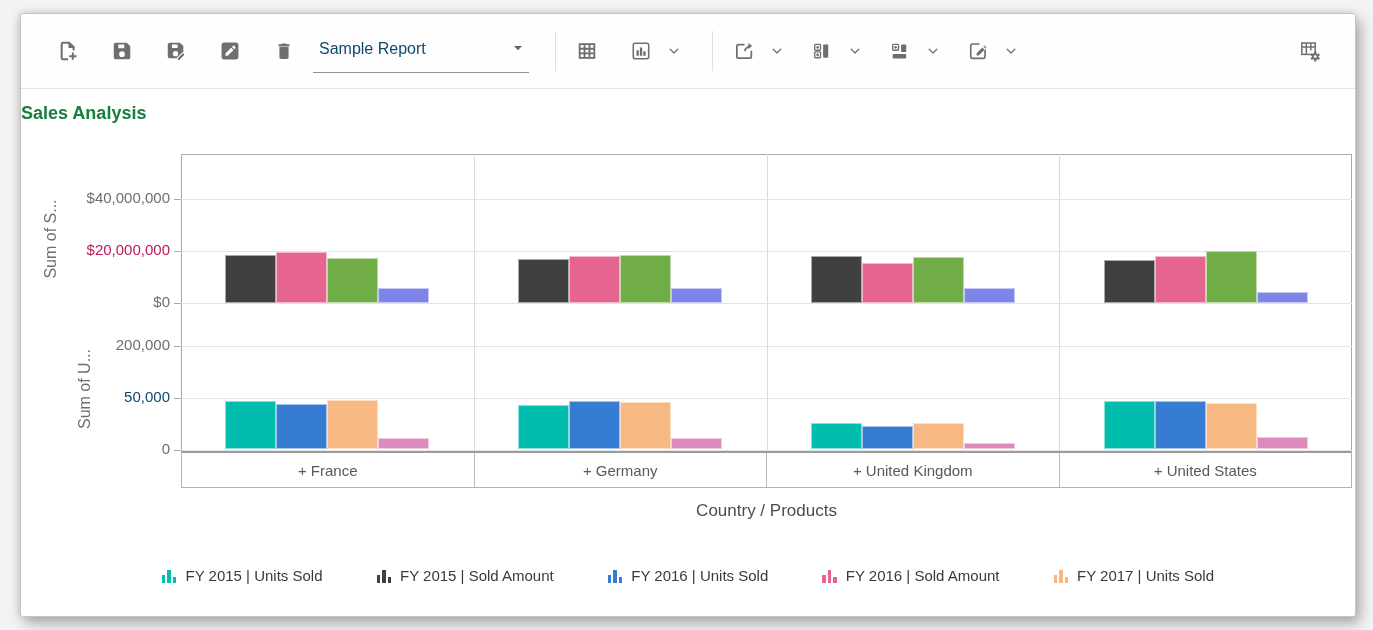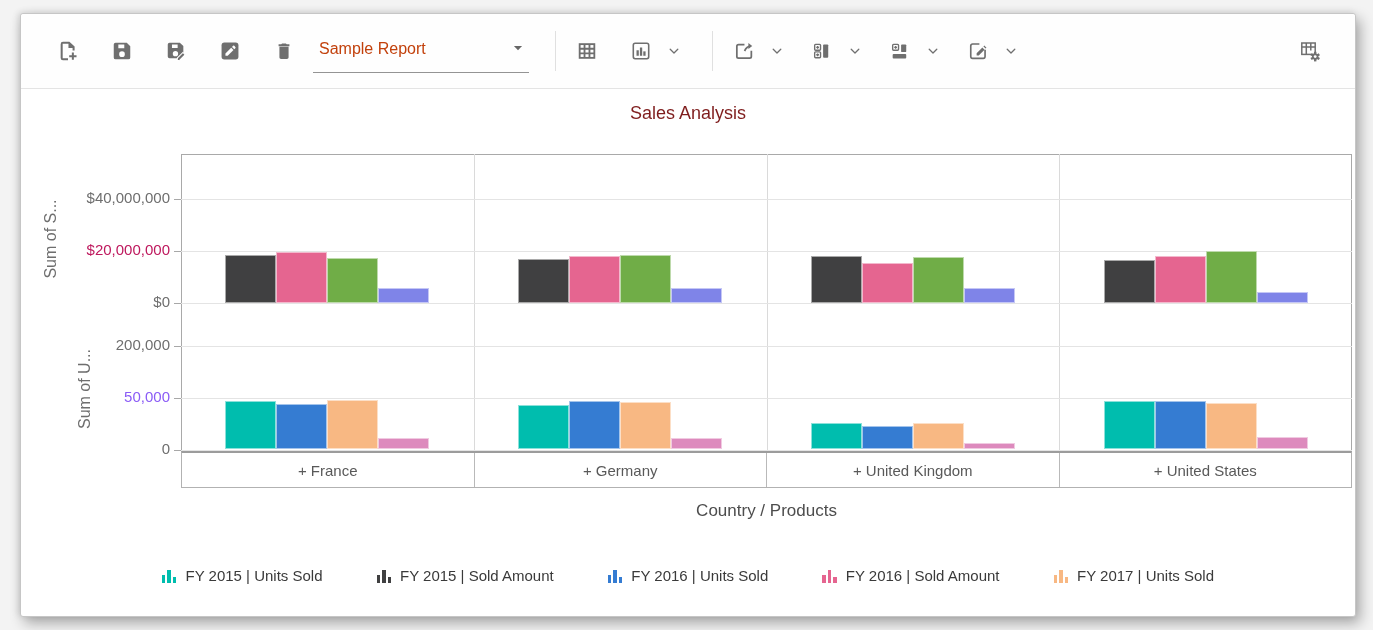--- a/index.html
+++ b/index.html
@@ -11,30 +11,30 @@
 
   
   .toolbar { height:75px; display:flex; align-items:center; padding:0 26px 0 28px;
              border-bottom:1px solid #e4e4e4; background:#fefefe; border-radius:3px 3px 0 0; }
   .tbtn { width:38px; height:38px; display:flex; align-items:center; justify-content:center;
           border-radius:3px; cursor:pointer; flex:none; }
   .gap16 { margin-right:16px; }
   .combo { width:216px; height:36px; margin:8px 14px 0 10px; display:flex; align-items:flex-start;
            justify-content:space-between; border-bottom:1px solid #949494; padding:3px 4px 0 6px;
            cursor:pointer; flex:none; }
-  .combo-text { font-size:16px; color:#c2410c; }
+  .combo-text { font-size:16px; color:#0c4a6e; }
   .sep { width:1px; height:40px; background:#e0e0e0; margin:0 12px; flex:none; }
   .chev { width:24px; height:30px; display:flex; align-items:center; justify-content:center;
           cursor:pointer; flex:none; margin:0 14px 0 2px; }
   .push-right { margin-left:auto; }
 
   
   .chart { position:relative; height:528px; }
-  #chart-title { position:absolute; left:0; right:0; top:14px; height:26px; text-align:center;
-                 font-size:18px; font-weight:400; color:#7f1d1d; }
+  #chart-title { position:absolute; left:0; right:0; top:14px; height:26px; 
+                 font-size:18px; font-weight:700; color:#15803d; }
   #plot { position:absolute; left:160px; top:65px; width:1171px; height:297px;
           border:1px solid #a9a9a9; border-bottom:none; }
   #band { position:absolute; left:160px; top:362px; width:1171px; height:37px;
           border:1px solid #b2b2b2; border-top:2px solid #9c9c9c; display:flex; }
   .band-cell { flex:1; display:flex; align-items:center; justify-content:center;
                font-size:15px; color:#595959; cursor:pointer; }
   .band-cell + .band-cell { border-left:1px solid #b9b9b9; }
   #x-axis-title { position:absolute; left:160px; width:1171px; top:412px; height:24px;
                   text-align:center; font-size:17px; color:#4d4d4d; }
   #legend { position:absolute; left:0; right:0; top:478px; display:flex; justify-content:center;
@@ -272,21 +272,21 @@
       <div style="position: absolute; left: 1184.62px; top: 161.915px; width: 51px; height: 52.0852px; background: rgb(112, 173, 71); border: 1px solid rgba(255, 255, 255, 0.55);"></div>
       <div style="position: absolute; left: 357.375px; top: 198.711px; width: 51px; height: 15.2887px; background: rgb(127, 132, 232); border: 1px solid rgba(255, 255, 255, 0.55);"></div>
       <div style="position: absolute; left: 650.125px; top: 199.359px; width: 51px; height: 14.6409px; background: rgb(127, 132, 232); border: 1px solid rgba(255, 255, 255, 0.55);"></div>
       <div style="position: absolute; left: 942.875px; top: 198.97px; width: 51px; height: 15.0296px; background: rgb(127, 132, 232); border: 1px solid rgba(255, 255, 255, 0.55);"></div>
       <div style="position: absolute; left: 1235.62px; top: 202.857px; width: 51px; height: 11.1426px; background: rgb(127, 132, 232); border: 1px solid rgba(255, 255, 255, 0.55);"></div>
       <div style="position: absolute; left: 160px; top: 257.331px; width: 1171px; height: 1px; background: rgb(228, 228, 228);"></div>
       <div style="position: absolute; left: 153px; top: 257.331px; width: 7px; height: 1px; background: rgb(168, 168, 168);"></div>
       <div style="position: absolute; left: 18px; top: 247.331px; width: 131px; text-align: right; font-size: 15px; color: rgb(110, 110, 110);">200,000</div>
       <div style="position: absolute; left: 160px; top: 308.915px; width: 1171px; height: 1px; background: rgb(228, 228, 228);"></div>
       <div style="position: absolute; left: 153px; top: 308.915px; width: 7px; height: 1px; background: rgb(168, 168, 168);"></div>
-      <div style="position: absolute; left: 18px; top: 298.915px; width: 131px; text-align: right; font-size: 15px; color: #8b5cf6;">50,000</div>
+      <div style="position: absolute; left: 18px; top: 298.915px; width: 131px; text-align: right; font-size: 15px; color: #0c4a6e;">50,000</div>
       <div style="position: absolute; left: 160px; top: 360.5px; width: 1171px; height: 1px; background: rgb(228, 228, 228);"></div>
       <div style="position: absolute; left: 153px; top: 360.5px; width: 7px; height: 1px; background: rgb(168, 168, 168);"></div>
       <div style="position: absolute; left: 18px; top: 350.5px; width: 131px; text-align: right; font-size: 15px; color: rgb(110, 110, 110);">0</div>
       <div style="position: absolute; left: -9px; top: 289px; width: 150px; height: 22px; text-align: center; transform: rotate(-90deg); font-size: 16px; color: rgb(110, 110, 110);">Sum of U...</div>
       <div style="position: absolute; left: 204.375px; top: 312.217px; width: 51px; height: 48.2831px; background: rgb(0, 189, 174); border: 1px solid rgba(255, 255, 255, 0.55);"></div>
       <div style="position: absolute; left: 497.125px; top: 315.931px; width: 51px; height: 44.569px; background: rgb(0, 189, 174); border: 1px solid rgba(255, 255, 255, 0.55);"></div>
       <div style="position: absolute; left: 789.875px; top: 334.295px; width: 51px; height: 26.2049px; background: rgb(0, 189, 174); border: 1px solid rgba(255, 255, 255, 0.55);"></div>
       <div style="position: absolute; left: 1082.62px; top: 311.907px; width: 51px; height: 48.5926px; background: rgb(0, 189, 174); border: 1px solid rgba(255, 255, 255, 0.55);"></div>
       <div style="position: absolute; left: 255.375px; top: 315.209px; width: 51px; height: 45.2912px; background: rgb(53, 124, 210); border: 1px solid rgba(255, 255, 255, 0.55);"></div>
       <div style="position: absolute; left: 548.125px; top: 311.598px; width: 51px; height: 48.9021px; background: rgb(53, 124, 210); border: 1px solid rgba(255, 255, 255, 0.55);"></div>

